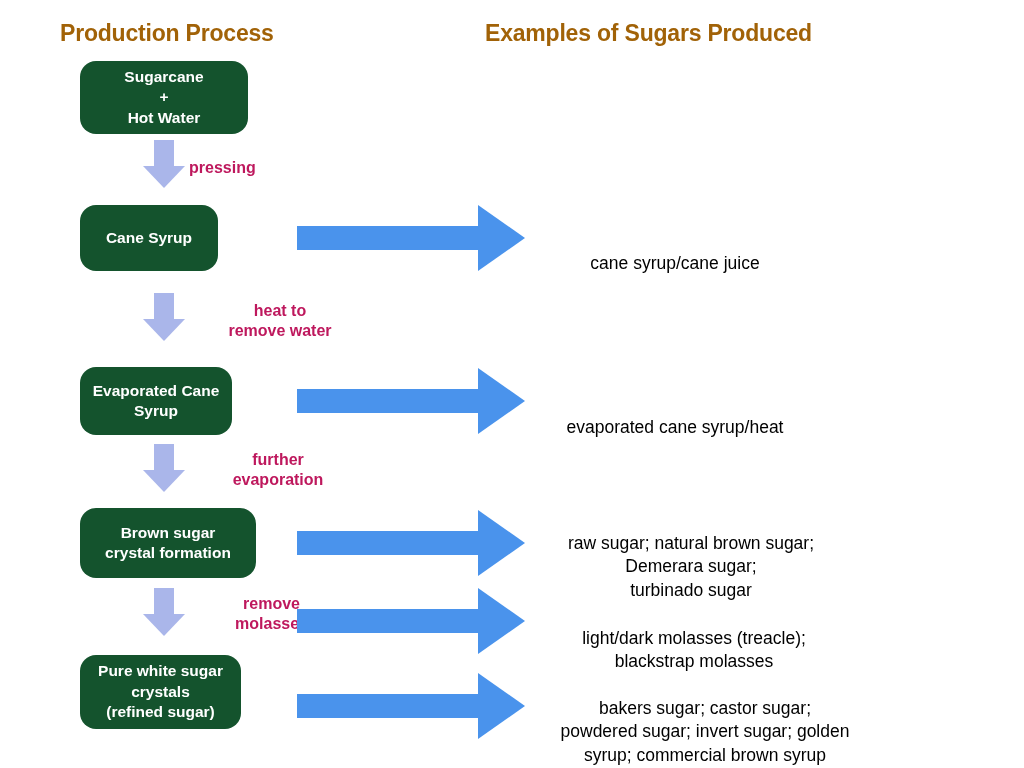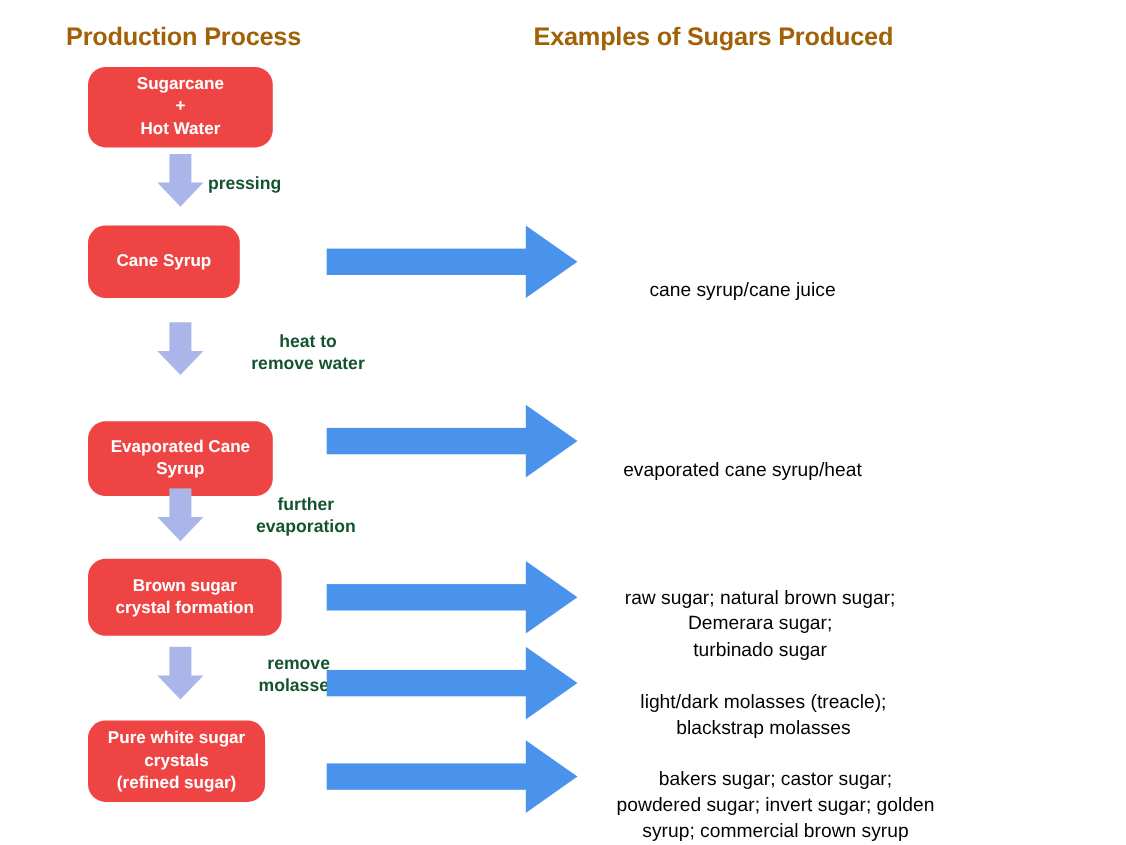--- a/index.html
+++ b/index.html
@@ -27,21 +27,21 @@
     color: #a16207;
     white-space: nowrap;
     letter-spacing: -0.2px;
   }
   #heading-left  { left: 60px;  top: 20px; }
   #heading-right { left: 485px; top: 20px; }
 
   
   .proc-box {
     position: absolute;
-    background: #ef4444;
+    background: #14532d;
     border-radius: 16px;
     color: #ffffff;
     font-weight: bold;
     font-size: 15.5px;
     line-height: 1.32;
     text-align: center;
     display: flex;
     align-items: center;
     justify-content: center;
     padding: 0 6px;
@@ -69,21 +69,21 @@
     border-right: 21px solid transparent;
     border-top: 22px solid #aab6ea;
   }
 
   
   .step-label {
     position: absolute;
     font-weight: bold;
     font-size: 16px;
     line-height: 1.22;
-    color: #14532d;
+    color: #be185d;
     text-align: center;
     white-space: pre-line;
   }
 
   
   .h-arrow { position: absolute; }
   .h-arrow .shaft {
     position: absolute;
     left: 0;
     background: #4a93ec;
@@ -135,21 +135,21 @@
   </div>
   <div class="example-text" style="left:540px; top:227px; width:270px;">cane syrup/cane juice</div>
 
   <div class="v-arrow" style="left:143px; top:293px; width:42px; height:48px;">
     <div class="shaft" style="height:27px;"></div>
     <div class="head" style="top:26px;"></div>
   </div>
   <div class="step-label" style="left:185px; top:301px; width:190px; text-align:center;">heat to
 remove water</div>
 
-  <div class="proc-box" style="left:80px; top:367px; width:168px; height:68px;margin-top:16px;">Evaporated Cane
+  <div class="proc-box" style="left:80px; top:367px; width:152px; height:68px;">Evaporated Cane
 Syrup</div>
 
   <div class="h-arrow" style="left:297px; top:368px; width:228px; height:66px;">
     <div class="shaft" style="top:21px; width:182px; height:24px;"></div>
     <div class="head" style="left:181px;"></div>
   </div>
   <div class="example-text" style="left:520px; top:391px; width:310px;">evaporated cane syrup/heat</div>
 
   <div class="v-arrow" style="left:143px; top:444px; width:42px; height:48px;">
     <div class="shaft" style="height:27px;"></div>

